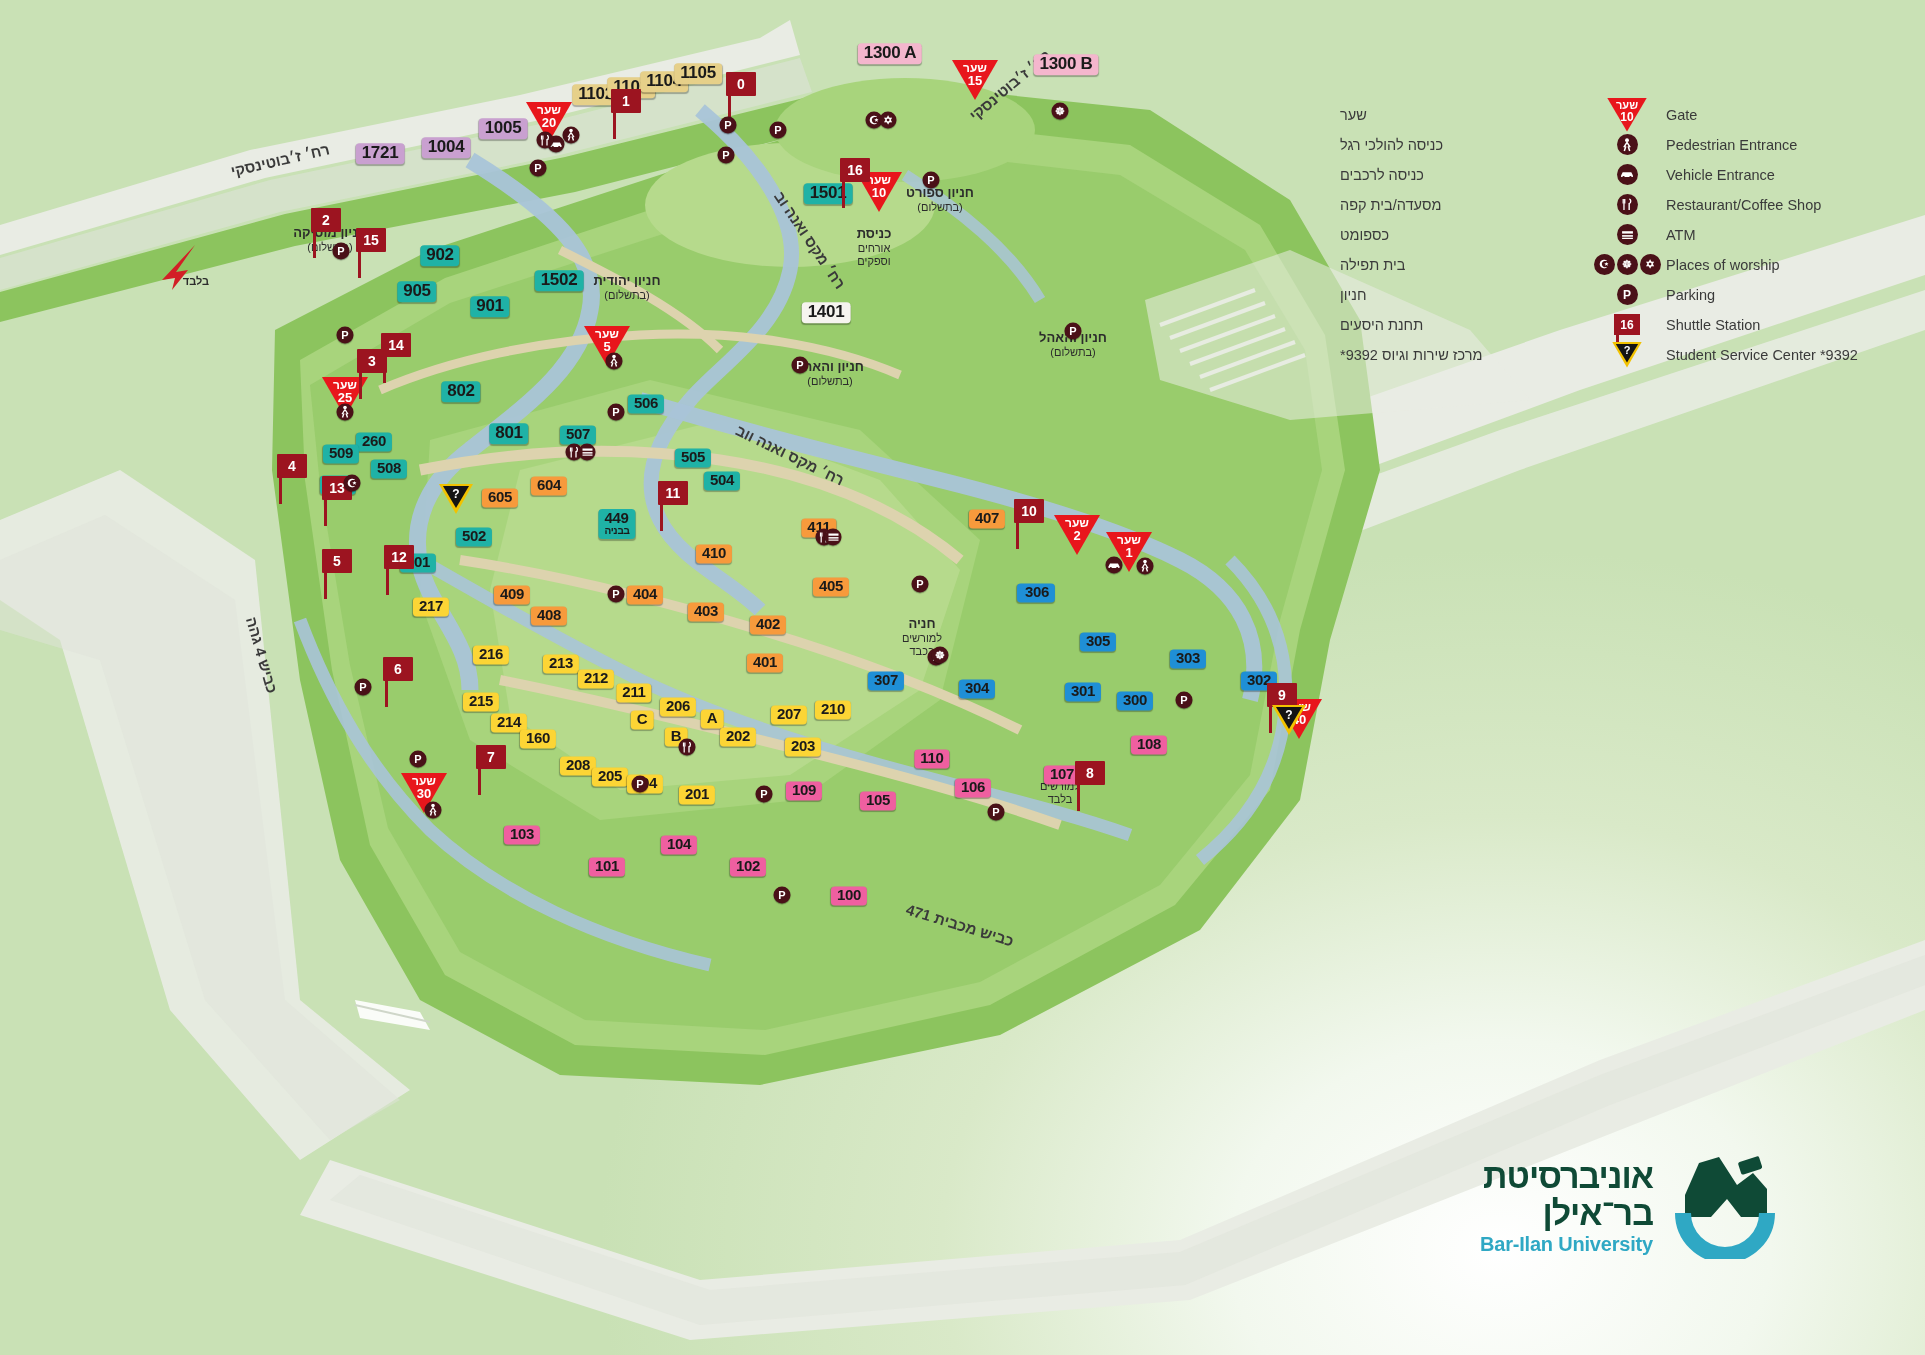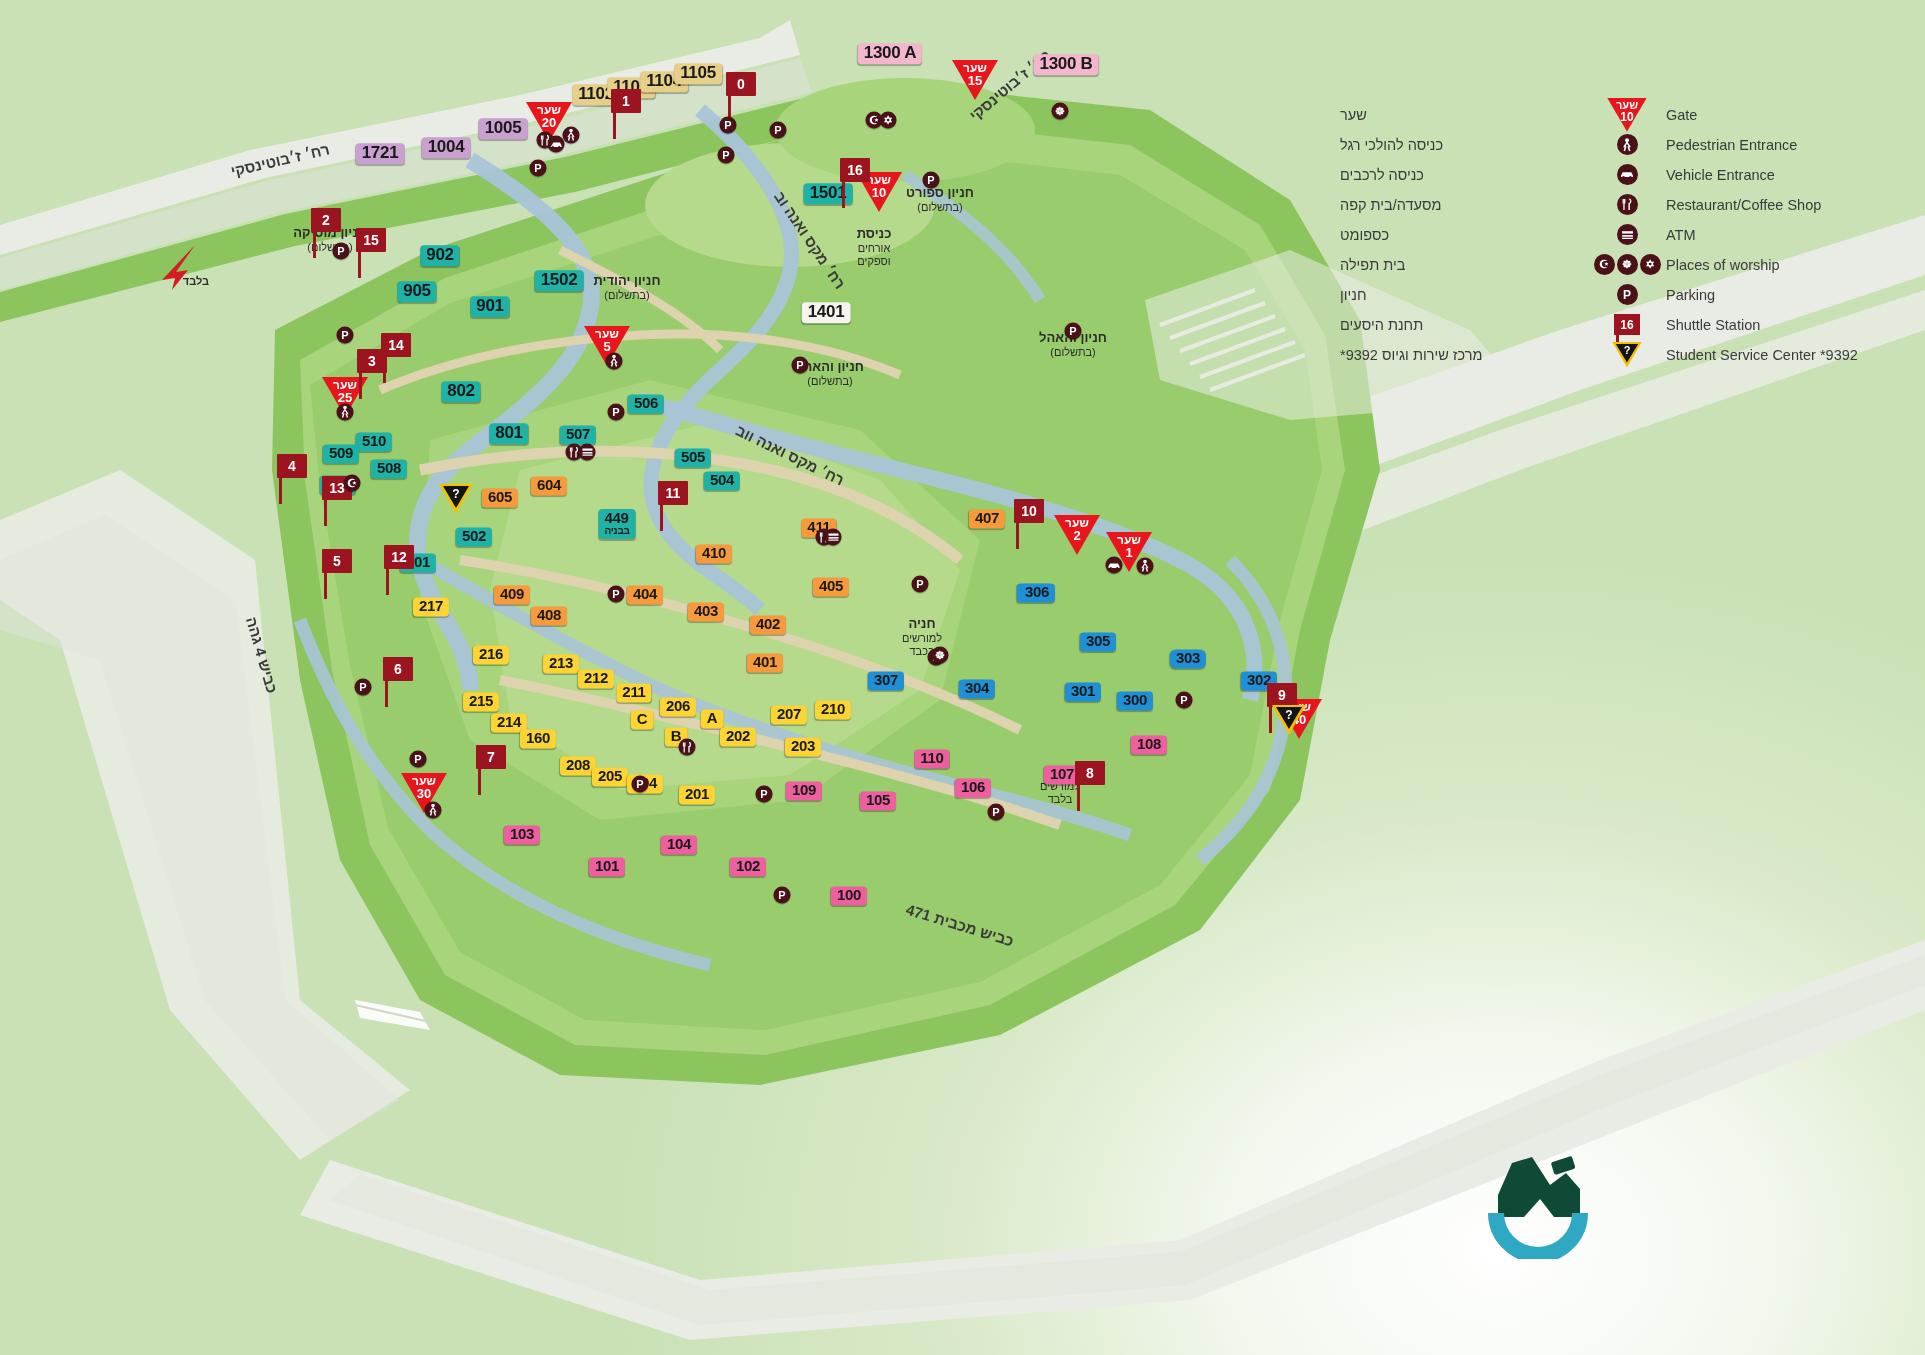--- a/index.html
+++ b/index.html
@@ -248,21 +248,21 @@
       <div class="lbl m c-pinkl" style="left: 890px; top: 54px;"><span>1300 A</span></div>
       <div class="lbl m c-pinkl" style="left: 1066px; top: 65px;"><span>1300 B</span></div>
       <div class="lbl m c-teal" style="left: 828px; top: 194px;"><span>1501</span></div>
       <div class="lbl m c-teal" style="left: 559px; top: 281px;"><span>1502</span></div>
       <div class="lbl m c-white" style="left: 826px; top: 313px;"><span>1401</span></div>
       <div class="lbl m c-teal" style="left: 440px; top: 256px;"><span>902</span></div>
       <div class="lbl m c-teal" style="left: 417px; top: 292px;"><span>905</span></div>
       <div class="lbl m c-teal" style="left: 490px; top: 299px; margin-top: 8px;"><span>901</span></div>
       <div class="lbl m c-teal" style="left: 461px; top: 392px;"><span>802</span></div>
       <div class="lbl m c-teal" style="left: 509px; top: 434px;"><span>801</span></div>
-      <div class="lbl s c-teal" style="left: 374px; top: 442px;"><span>510</span></div>
+      <div class="lbl s c-teal" style="left: 374px; top: 442px;"><span>260</span></div>
       <div class="lbl s c-teal" style="left: 341px; top: 454px;"><span>509</span></div>
       <div class="lbl s c-teal" style="left: 389px; top: 469px;"><span>508</span></div>
       <div class="lbl s c-teal" style="left: 338px; top: 485px;"><span>502</span></div>
       <div class="lbl s c-teal" style="left: 474px; top: 537px;"><span>502</span></div>
       <div class="lbl s c-teal" style="left: 418px; top: 563px;"><span>501</span></div>
       <div class="lbl s c-teal" style="left: 578px; top: 435px;"><span>507</span></div>
       <div class="lbl s c-teal" style="left: 646px; top: 404px;"><span>506</span></div>
       <div class="lbl s c-teal" style="left: 693px; top: 458px;"><span>505</span></div>
       <div class="lbl s c-teal" style="left: 722px; top: 481px;"><span>504</span></div>
       <div class="lbl s c-teal" style="left: 617px; top: 524px;"><span>449</span><span class="sub">בבניה</span></div>
@@ -273,21 +273,21 @@
       <div class="lbl s c-orange" style="left: 512px; top: 595px;"><span>409</span></div>
       <div class="lbl s c-orange" style="left: 549px; top: 616px;"><span>408</span></div>
       <div class="lbl s c-orange" style="left: 987px; top: 519px;"><span>407</span></div>
       <div class="lbl s c-orange" style="left: 831px; top: 587px;"><span>405</span></div>
       <div class="lbl s c-orange" style="left: 645px; top: 595px;"><span>404</span></div>
       <div class="lbl s c-orange" style="left: 706px; top: 612px;"><span>403</span></div>
       <div class="lbl s c-orange" style="left: 768px; top: 625px;"><span>402</span></div>
       <div class="lbl s c-orange" style="left: 765px; top: 663px;"><span>401</span></div>
       <div class="lbl s c-blue" style="left: 1036px; top: 593px; padding-left: 8px;"><span>306</span></div>
       <div class="lbl s c-blue" style="left: 1098px; top: 642px;"><span>305</span></div>
-      <div class="lbl s c-blue" style="left: 1188px; top: 659px; border-radius: 6px;"><span>303</span></div>
+      <div class="lbl s c-blue" style="left: 1188px; top: 659px;"><span>303</span></div>
       <div class="lbl s c-blue" style="left: 1259px; top: 681px;"><span>302</span></div>
       <div class="lbl s c-blue" style="left: 1073px; top: 692px; margin-left: 10px;"><span>301</span></div>
       <div class="lbl s c-blue" style="left: 1135px; top: 701px;"><span>300</span></div>
       <div class="lbl s c-blue" style="left: 886px; top: 681px;"><span>307</span></div>
       <div class="lbl s c-blue" style="left: 977px; top: 689px;"><span>304</span></div>
       <div class="lbl s c-yellow" style="left: 431px; top: 607px;"><span>217</span></div>
       <div class="lbl s c-yellow" style="left: 491px; top: 655px;"><span>216</span></div>
       <div class="lbl s c-yellow" style="left: 481px; top: 702px;"><span>215</span></div>
       <div class="lbl s c-yellow" style="left: 509px; top: 723px;"><span>214</span></div>
       <div class="lbl s c-yellow" style="left: 561px; top: 664px;"><span>213</span></div>
@@ -630,20 +630,25 @@
         <div class="lg-icon">
           <div class="lg-ssc">
             <div class="i2">?</div>
           </div>
         </div>
         <div class="lg-en">Student Service Center *9392</div>
       </div>
     </div>
 
   <div id="logo">
+    <div class="txt">
+      <div class="he1">אוניברסיטת</div>
+      <div class="he2">בר־אילן</div>
+      <div class="en">Bar-Ilan University</div>
+    </div>
     <svg width="112" height="104" viewBox="0 0 112 104">
       <path d="M32,8 L52,2 L70,30 L86,18 L100,34 L100,62 L74,62 L60,44 L44,62 L18,62 L18,40 Z" fill="#0f4a36"></path>
       <rect x="72" y="4" width="22" height="13" rx="2" transform="rotate(-18 83 10)" fill="#0f4a36"></rect>
       <path d="M16,58 A42,42 0 0 0 100,58" stroke="#2fa8c4" stroke-width="16" fill="none" stroke-linecap="butt"></path>
     </svg>
   </div>
 
 </div>
 
 </body></html>

